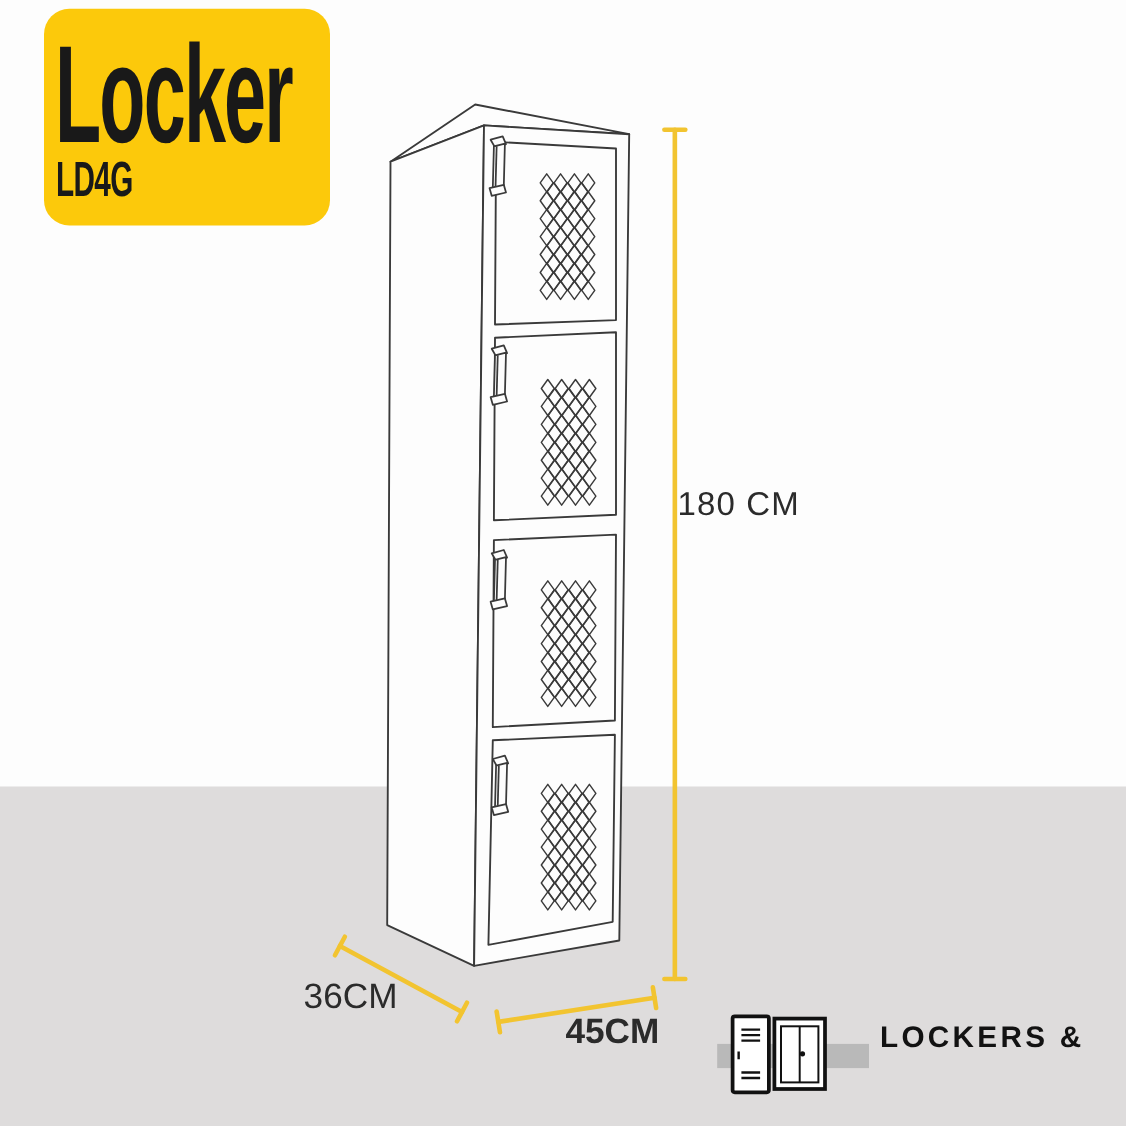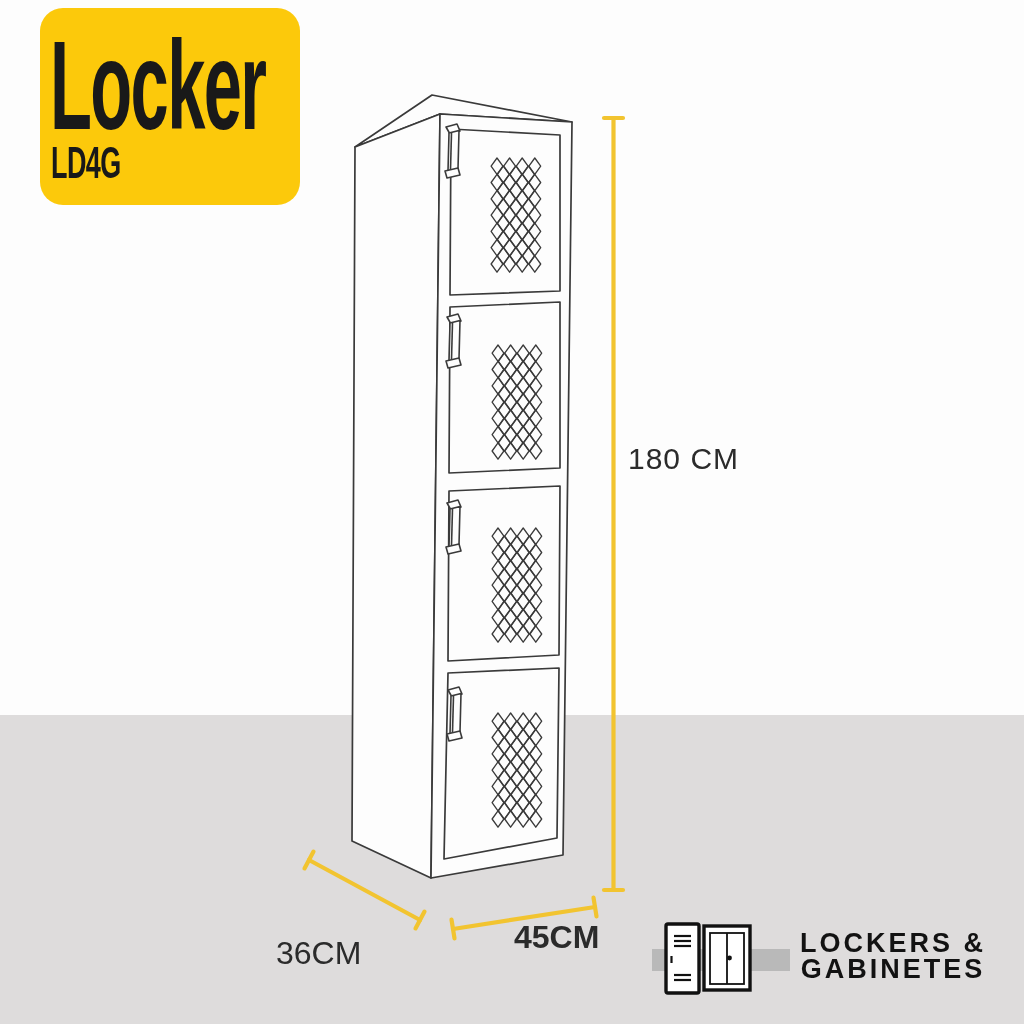--- a/index.html
+++ b/index.html
@@ -28,22 +28,22 @@
   .brand-model{
     position:absolute;left:11px;top:132px;
     font-size:45px;line-height:1;font-weight:900;color:#191919;
     letter-spacing:-1px;
     transform:scaleX(0.60);transform-origin:left top;
     white-space:nowrap;
   }
   .dim-label{
     position:absolute;color:#2B2B2B;white-space:nowrap;line-height:1.1;
   }
-  #dim-height{left:616px;top:442px;font-size:30px;letter-spacing:1px;margin-left:12px;}
-  #dim-depth{left:276px;top:936px;font-size:32px;}
+  #dim-height{left:616px;top:442px;font-size:30px;letter-spacing:1px;}
+  #dim-depth{left:276px;top:888px;font-size:32px;}
   #dim-width{left:514px;top:920px;font-size:32px;font-weight:bold;}
   .footer-logo{position:absolute;left:645px;top:900px;width:370px;height:110px;}
   .footer-logo svg{position:absolute;left:0;top:0;}
   .logo-text{
     position:absolute;left:155px;top:30px;
     font-weight:800;color:#121212;font-size:27px;line-height:26px;
     letter-spacing:3px;white-space:nowrap;text-align:center;
   }
 </style>
 </head>
@@ -311,15 +311,14 @@
     </g>
     <g>
       <rect x="704" y="926" width="46" height="64" fill="#FFFFFF" stroke="#111111" stroke-width="3.4"></rect>
       <rect x="710" y="933" width="34" height="51" fill="none" stroke="#111111" stroke-width="1.8"></rect>
       <line x1="727" y1="933" x2="727" y2="984" stroke="#111111" stroke-width="1.8"></line>
       <circle cx="729.5" cy="958" r="2.4" fill="#111111"></circle>
     </g>
   </svg>
   <div class="logo-text">
     <div>LOCKERS &amp;</div>
-    <div>GABINETES</div>
   </div>
 </div>
 
 </body></html>

